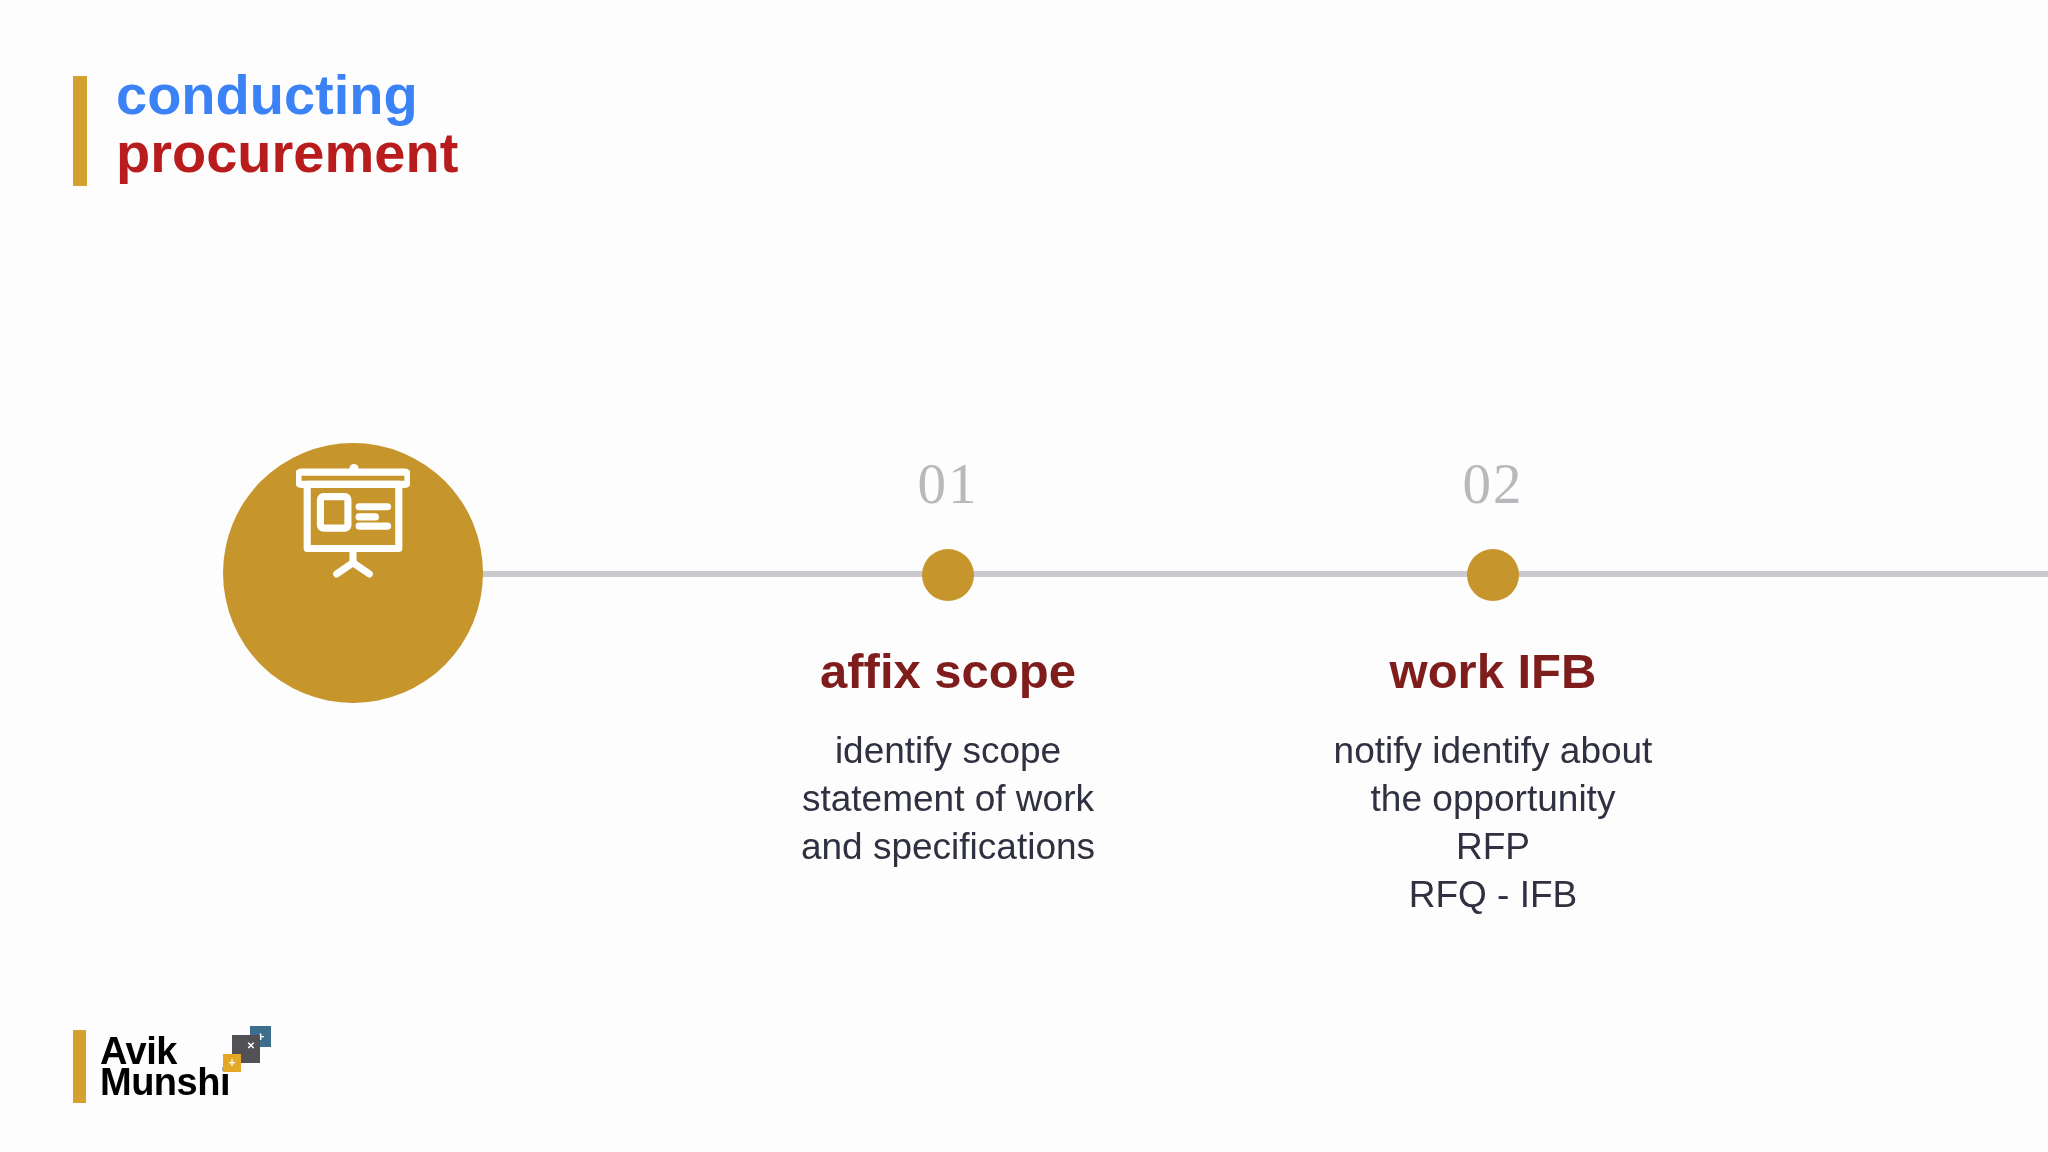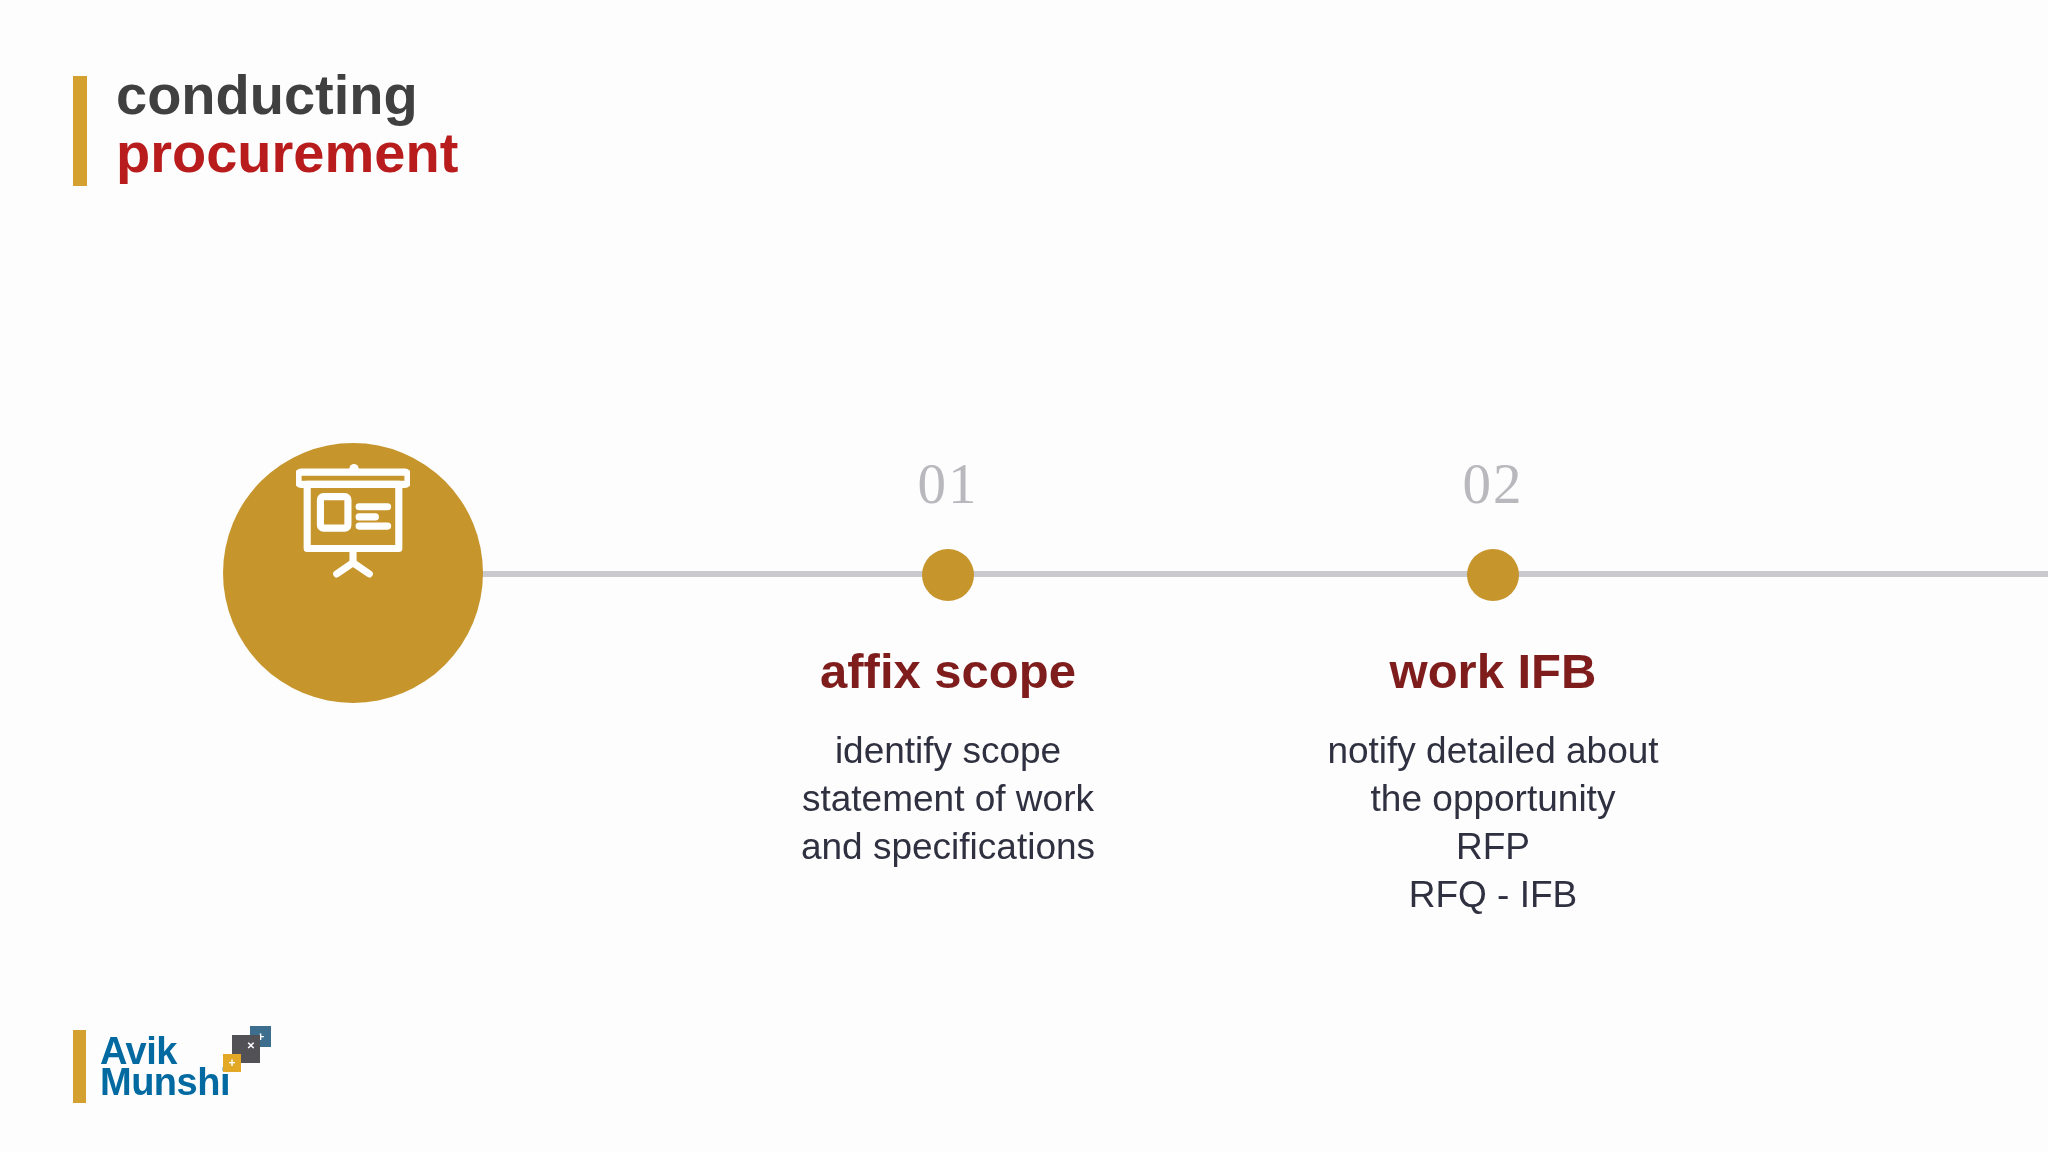--- a/index.html
+++ b/index.html
@@ -24,21 +24,21 @@
     background: #D4A02F;
   }
   .title-block {
     position: absolute;
     left: 116px; top: 66px;
     line-height: 58px;
     font-size: 56px;
     font-weight: bold;
     letter-spacing: 0px;
   }
-  .title-line1 { display: block; color: #404040; }
+  .title-line1 { display: block; color: #3b82f6; }
   .title-line2 { display: block; color: #b91c1c; }
 
   
   .timeline-line {
     position: absolute;
     left: 353px; top: 571px;
     width: 1695px; height: 6px;
     background: #C9C9CE;
   }
   .start-node {
@@ -106,21 +106,21 @@
     width: 13px; height: 73px;
     background: #D4A02F;
   }
   .logo-text {
     position: absolute;
     left: 100px; top: 1036px;
     font-size: 38px;
     line-height: 31px;
     font-weight: bold;
     letter-spacing: -0.5px;
-    color: #0369a1;
+    color: #000000;
   }
   .logo-text span { display: block; }
 
   .logo-mark {
     position: absolute;
     left: 222px; top: 1024px;
     width: 52px; height: 52px;
   }
   .logo-mark .sq {
     position: absolute;
@@ -190,21 +190,21 @@
       <span>statement of work</span>
       <span>and specifications</span>
     </p>
   </section>
 
   <section class="step step-2">
     <div class="step-number">02</div>
     <div class="step-dot"></div>
     <h2 class="step-title">work IFB</h2>
     <p class="step-body">
-      <span>notify detailed about</span>
+      <span>notify identify about</span>
       <span>the opportunity</span>
       <span>RFP</span>
       <span>RFQ - IFB</span>
     </p>
   </section>
 
   <footer>
     <div class="logo-accent-bar"></div>
     <div class="logo-text">
       <span>Avik</span>

